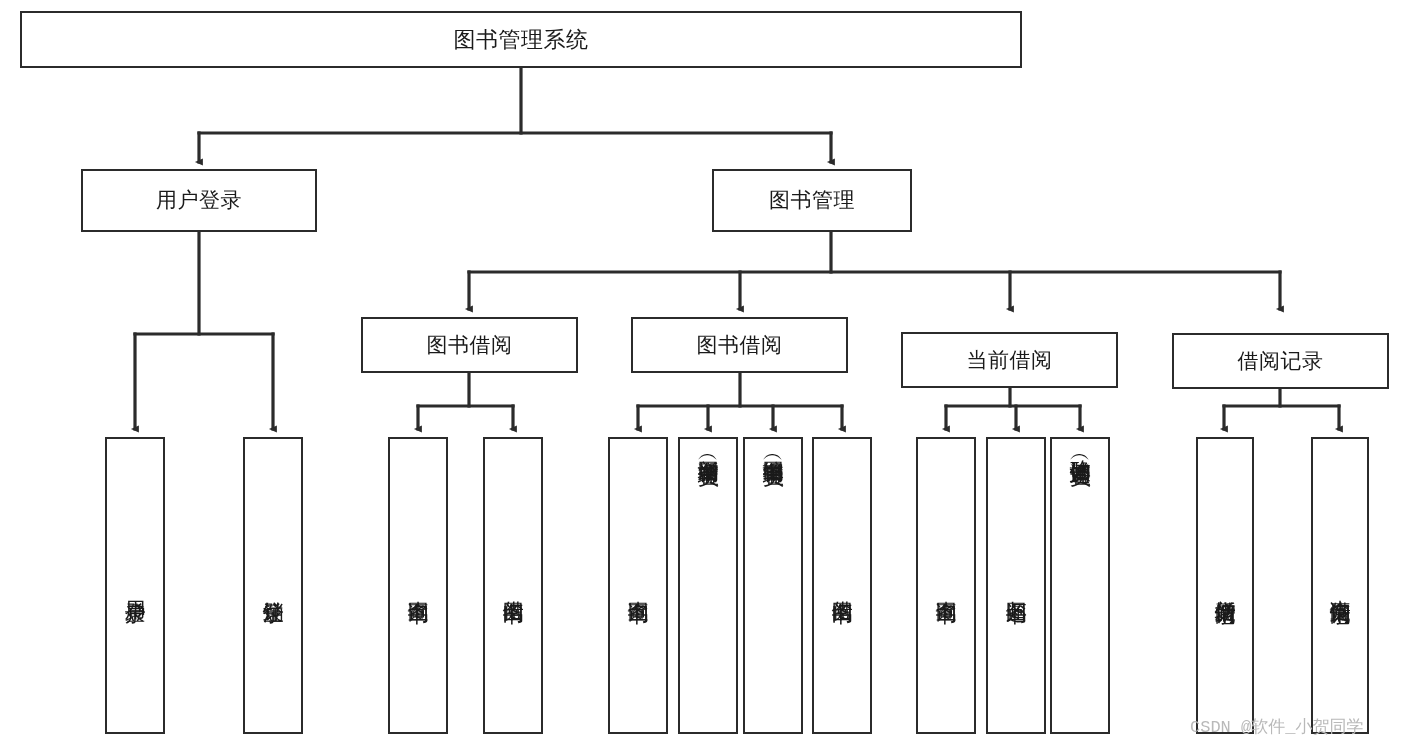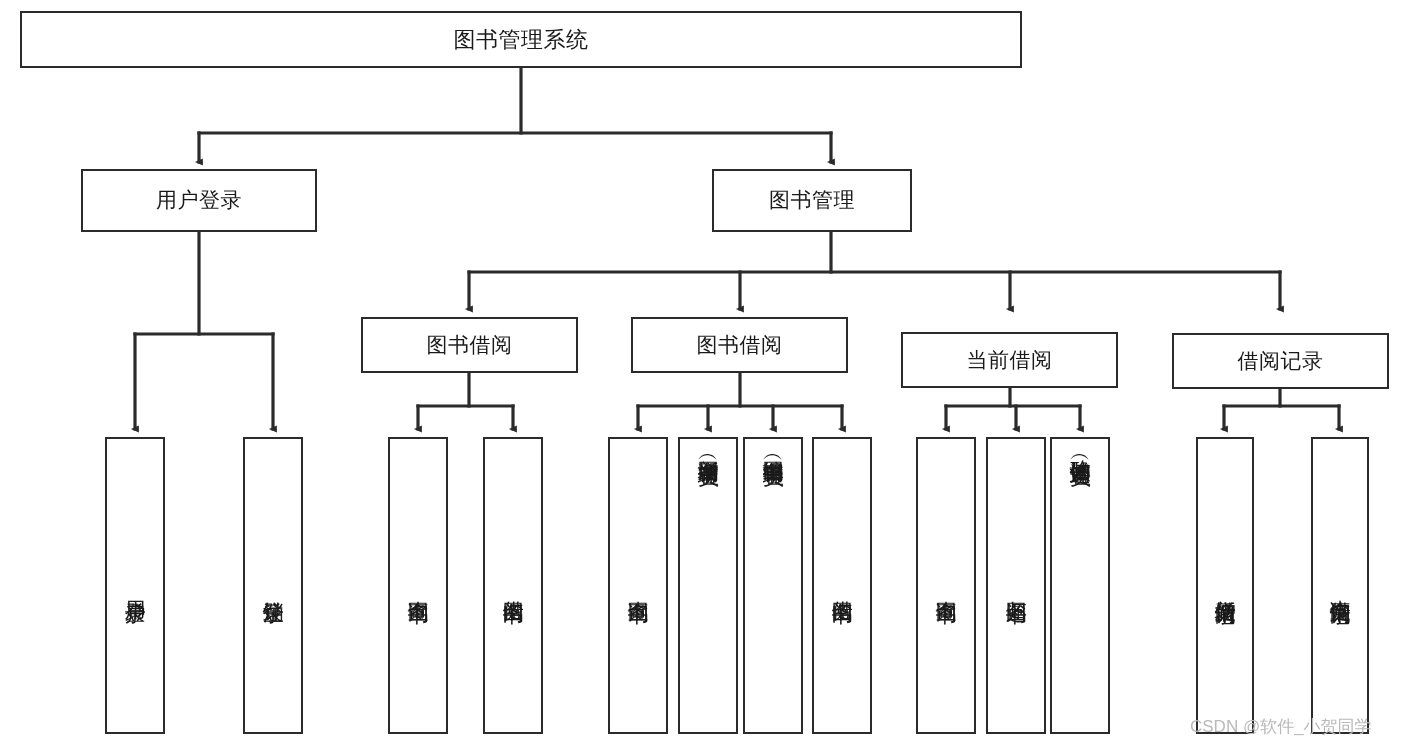--- a/index.html
+++ b/index.html
@@ -67,21 +67,21 @@
   .node.vert.center {
     align-items: center;
     padding-top: 0;
   }
   .watermark {
     position: absolute;
     color: #b9b9b9;
     font-size: 17px;
     white-space: nowrap;
     z-index: 5;
-    font-family: Liberation Sans, sans-serif;
+    font-family: Liberation Mono, monospace;
   }
 </style>
 </head>
 <body>
 
 <div id="canvas">
 
   <svg id="wires" viewBox="0 0 1405 747" width="1405" height="747" xmlns="http://www.w3.org/2000/svg">
     <defs>
       <marker id="arrowhead" markerWidth="9" markerHeight="9" refX="4.2" refY="4.3" orient="auto" markerUnits="userSpaceOnUse">

